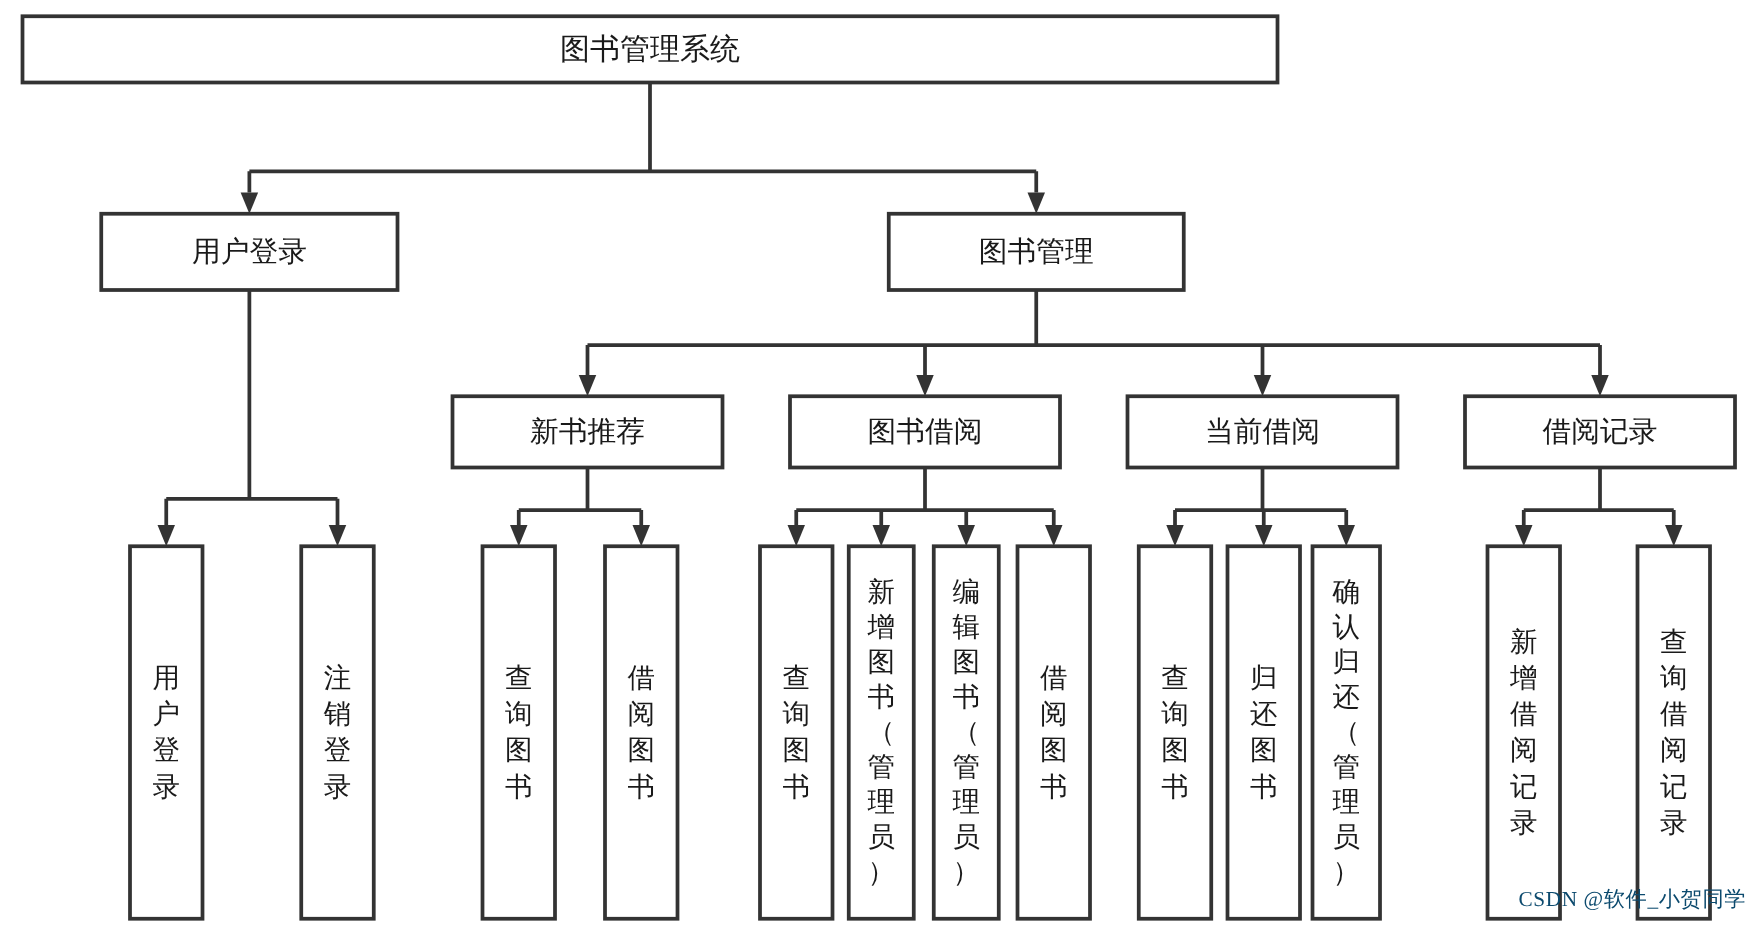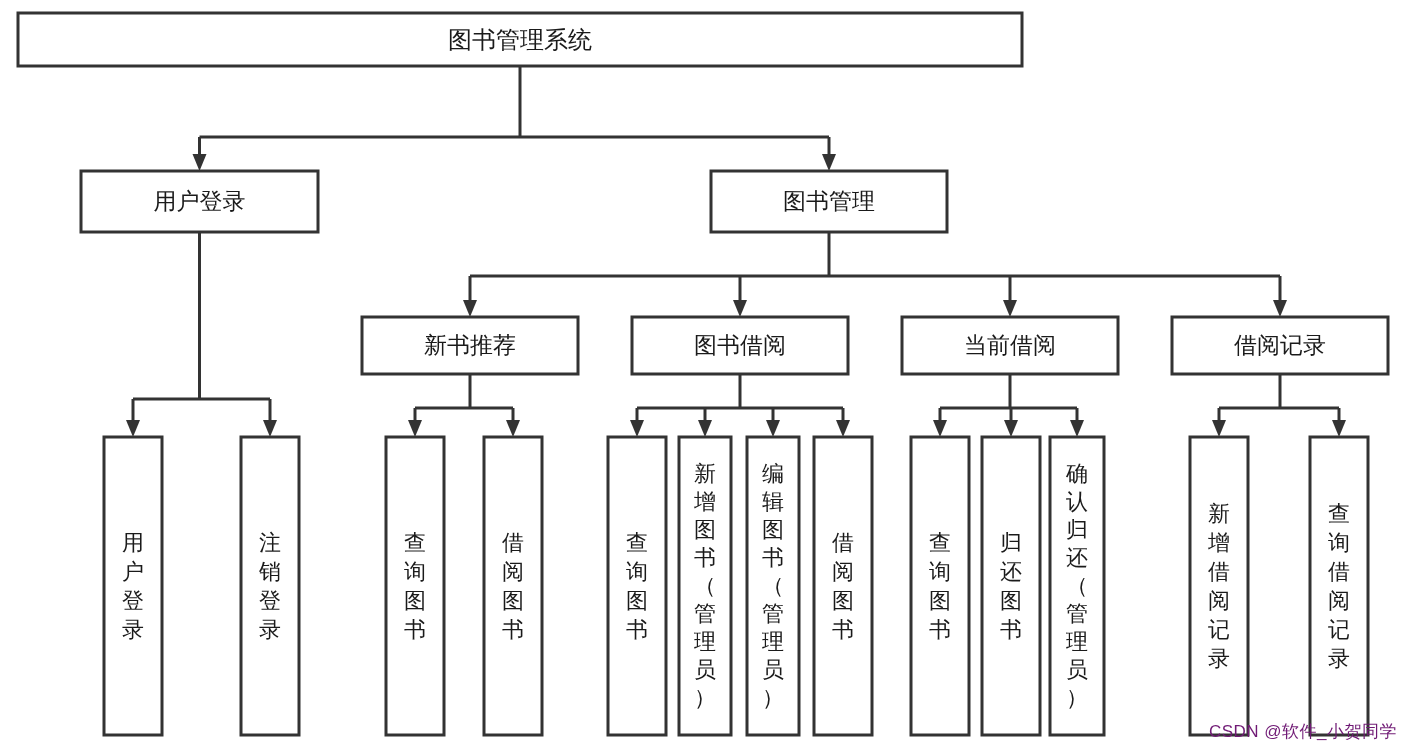--- a/index.html
+++ b/index.html
@@ -55,24 +55,24 @@
     fill: none;
     stroke-linecap: butt;
   }
   .arrow-head {
     fill: #333333;
     stroke: none;
   }
   .watermark {
     position: absolute;
     right: 8px;
-    bottom: 4px;
-    font-family: Liberation Sans, sans-serif;
+    bottom: 16px;
+    font-family: Liberation Serif, serif;
     font-size: 17px;
-    color: #701a75;
+    color: #0c4a6e;
     white-space: nowrap;
     letter-spacing: 0.5px;
     user-select: none;
   }
 </style>
 </head>
 <body>
 
 <div id="diagram-root">
   <svg class="diagram-canvas" id="svg-canvas" viewBox="0 0 1405 747" xmlns="http://www.w3.org/2000/svg">

